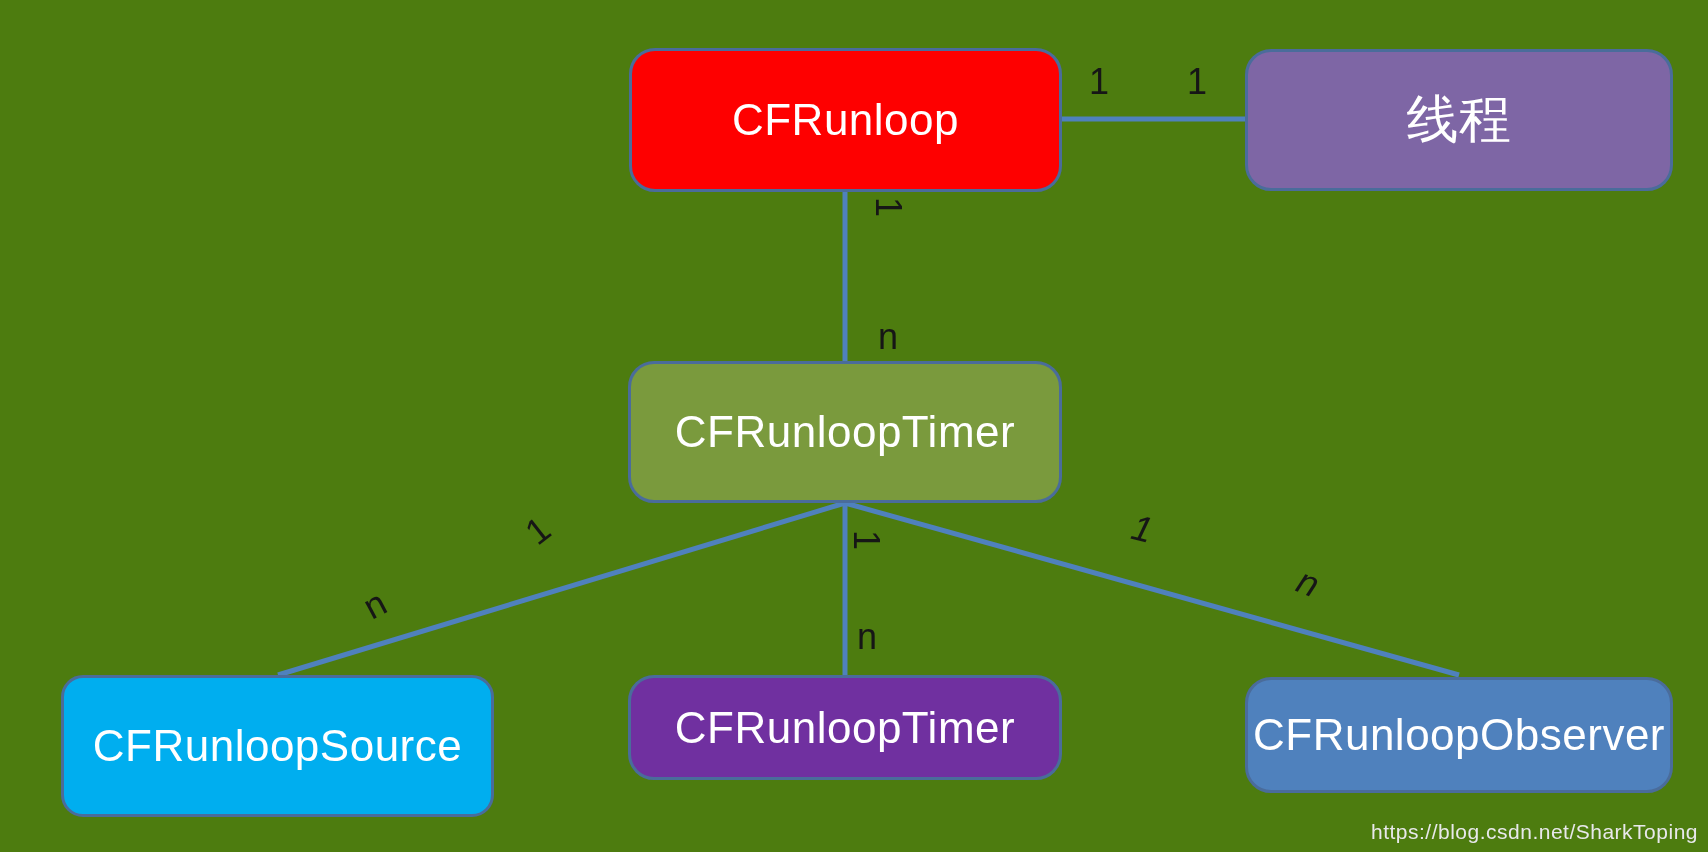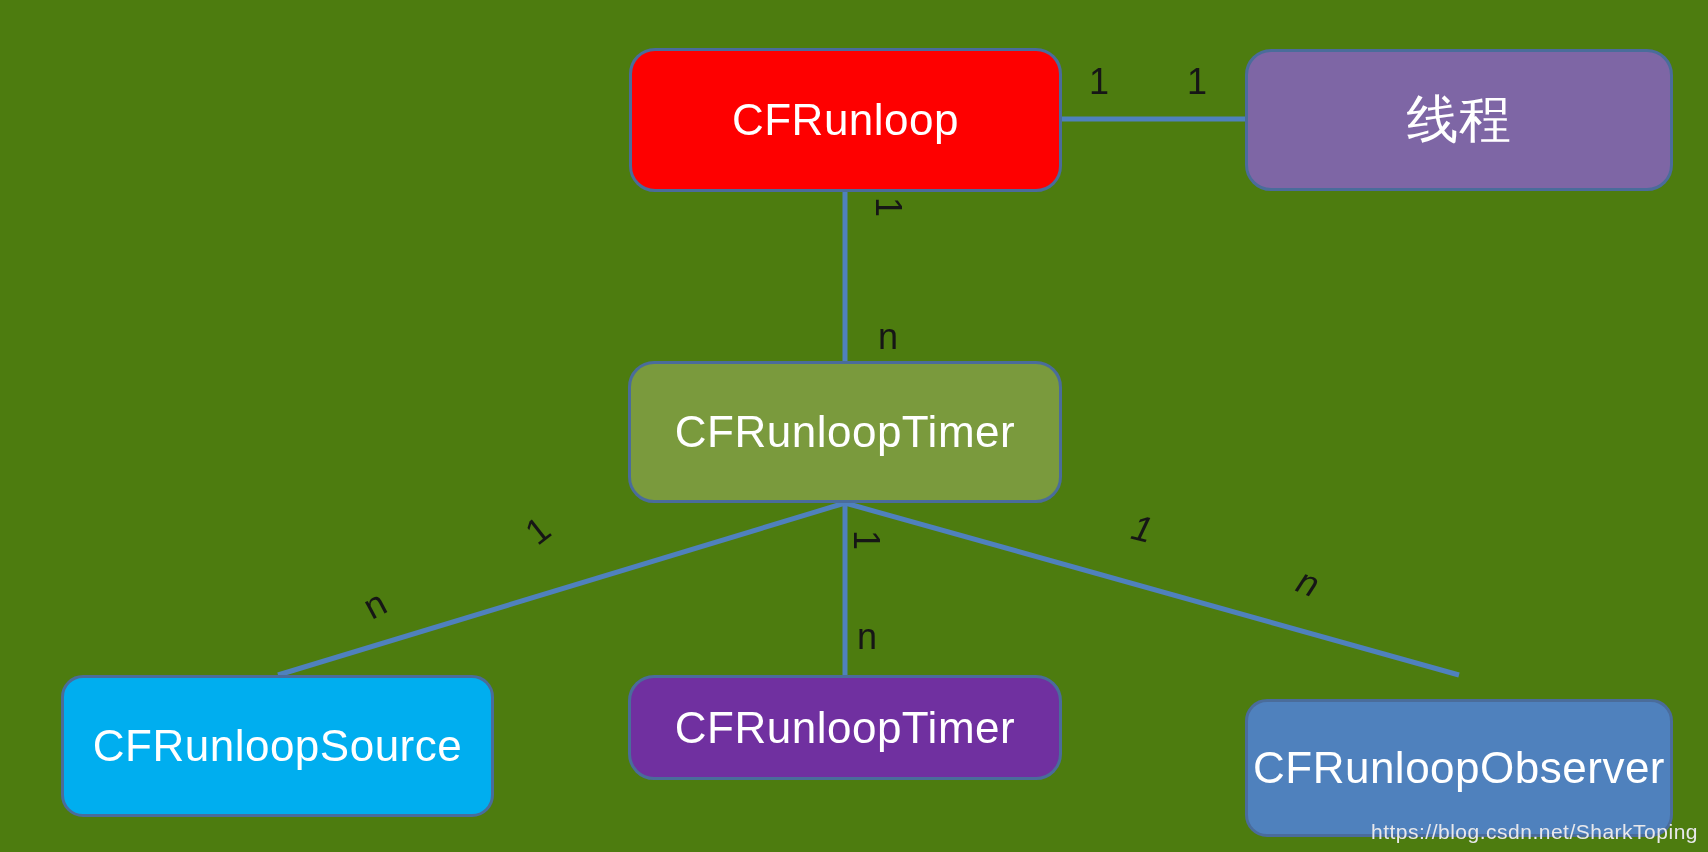--- a/index.html
+++ b/index.html
@@ -17,21 +17,21 @@
     position:absolute;display:flex;align-items:center;justify-content:center;
     border:3px solid var(--border);border-radius:26px;box-sizing:border-box;
     color:#ffffff;font-size:44px;letter-spacing:0.5px;
   }
   .node .node-label{white-space:nowrap;}
   #node-runloop  {left:629px; top:48px;  width:433px; height:144px;}
   #node-thread   {left:1245px;top:49px;  width:428px; height:142px; font-size:52px;}
   #node-mode     {left:628px; top:361px; width:434px; height:142px;}
   #node-source   {left:61px;  top:675px; width:433px; height:142px;border-radius:22px;}
   #node-timer    {left:628px; top:675px; width:434px; height:105px;}
-  #node-observer {left:1245px;top:699px; width:428px; height:138px;border-radius:22px;}
+  #node-observer {left:1245px;top:677px; width:428px; height:116px;}
 
   .mult{
     position:absolute;color:var(--label-color);font-size:36px;line-height:1;
     transform:translate(-50%,-50%);white-space:nowrap;
   }
   .rot90 {transform:translate(-50%,-50%) rotate(90deg);}
   .ital  {font-style:italic;}
   #m-rt-1a{left:1099px;top:82px;}
   #m-rt-1b{left:1197px;top:82px;}
   #m-rm-1 {left:888px; top:207px;}

